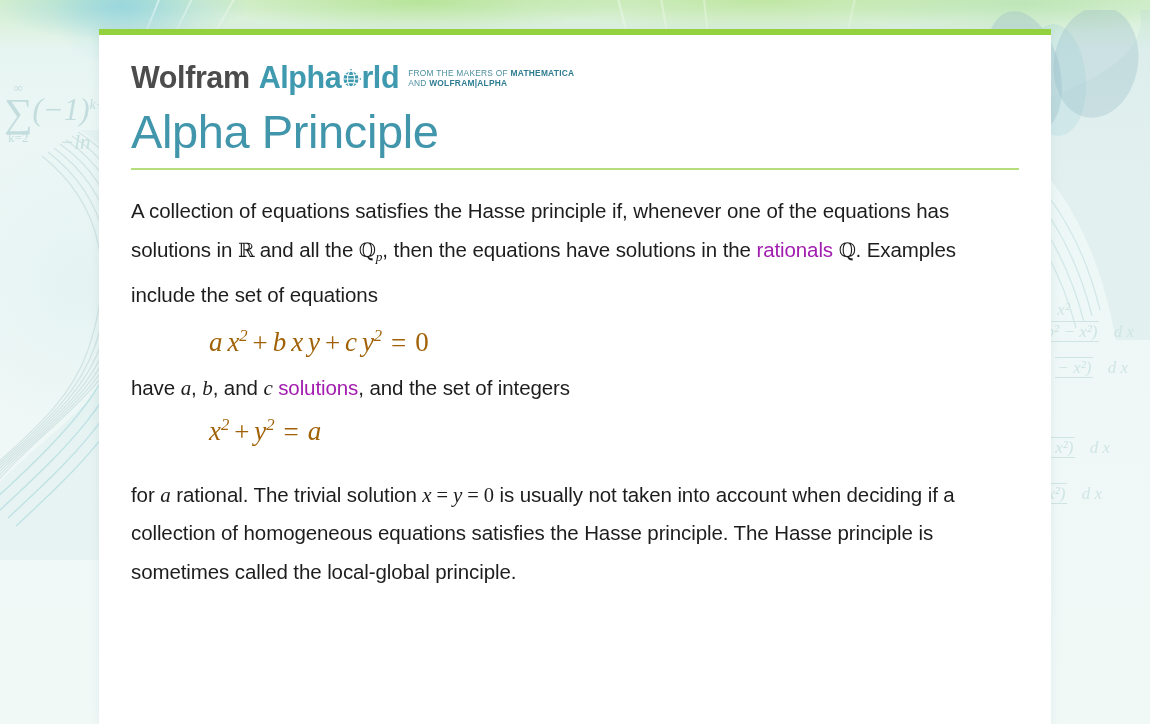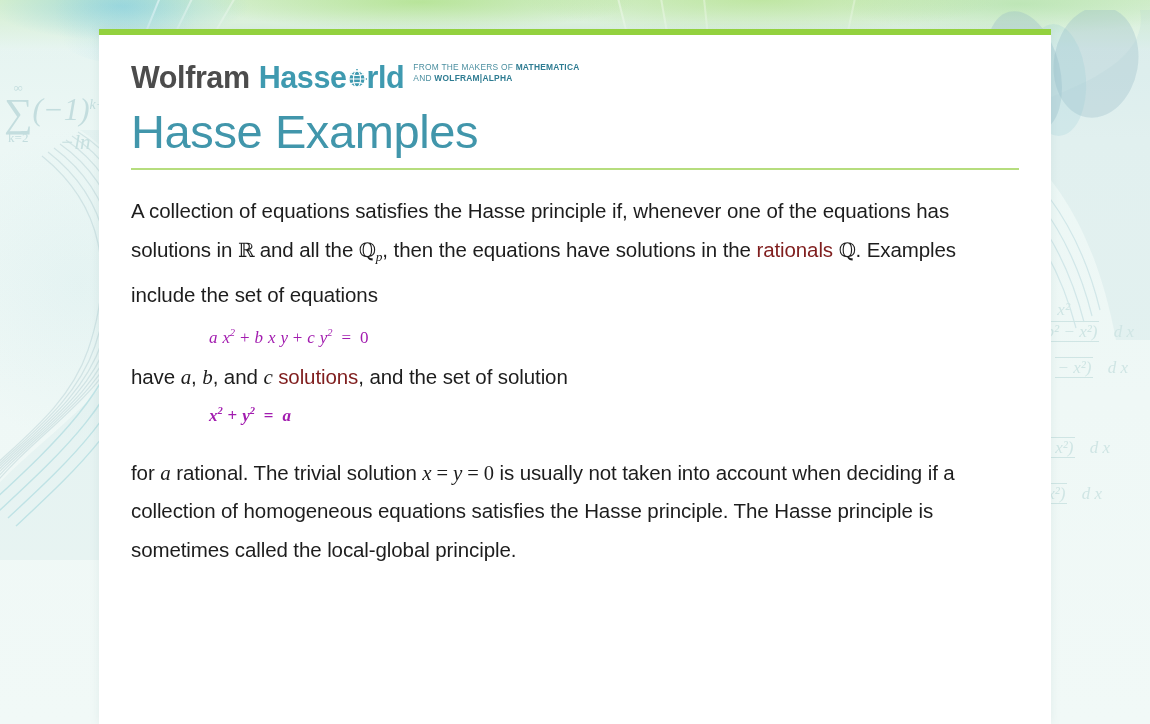--- a/index.html
+++ b/index.html
@@ -108,20 +108,21 @@
     background: #93d13e;
     width: 100%;
   }
   #panel-inner {
     padding: 0 32px;
   }
 
   
   #site-logo {
     display: flex;
+    align-items: flex-end;
     padding-top: 27px;
     gap: 9px;
   }
   #logo-wordmark {
     font-size: 30.5px;
     letter-spacing: -0.4px;
     line-height: 1;
     display: flex;
     align-items: baseline;
   }
@@ -174,21 +175,21 @@
     font-size: 20.5px;
     line-height: 38.5px;
     color: #1d1d1d;
     font-family: "Liberation Sans", sans-serif;
     letter-spacing: -0.1px;
   }
   #article-body p {
     margin: 0 0 0 0;
   }
   .mwlink {
-    color: #7f1d1d;
+    color: #a21caf;
     text-decoration: none;
     cursor: pointer;
   }
 
   
   .m {
     font-family: "Liberation Serif", serif;
     font-style: italic;
     font-size: 21px;
   }
@@ -201,23 +202,23 @@
   .m sub {
     font-size: 0.64em;
     font-style: italic;
     vertical-align: -0.28em;
   }
   .mn { font-style: normal; font-family: "Liberation Serif", serif; }
 
   
   .eq-block {
     font-family: "Liberation Serif", serif;
-    font-size: 17px;
-    font-style: italic;
-    color: #a21caf;
+    font-size: 27px;
+    font-style: italic;
+    color: #a16207;
     padding: 14px 0 12px 78px;
     line-height: 1.0;
   }
   .eq-block sup {
     font-size: 0.62em;
     vertical-align: 0.62em;
     font-style: italic;
   }
   .eq-block .op {
     font-style: normal;
@@ -313,21 +314,21 @@
 
 <div id="content-panel">
   <div id="panel-top-bar"></div>
 
   <div id="panel-inner">
 
     <div id="site-logo">
       <div id="logo-wordmark">
         <span id="logo-wolfram">Wolfram</span>
         <span id="logo-mathworld">
-          <span>Hasse</span>
+          <span>Alpha</span>
             <span id="globe-icon">
             <svg viewBox="0 0 20 20" width="20" height="20" aria-hidden="true">
               <circle cx="10" cy="10" r="8.1" fill="#3f9ab0"></circle>
               <g stroke="#ffffff" stroke-width="1.05" fill="none">
                 <ellipse cx="10" cy="10" rx="8.1" ry="8.1"></ellipse>
                 <ellipse cx="10" cy="10" rx="3.5" ry="8.1"></ellipse>
                 <line x1="1.9" y1="10" x2="18.1" y2="10"></line>
                 <path d="M3.4 5.2 C6.6 6.8 13.4 6.8 16.6 5.2"></path>
                 <path d="M3.4 14.8 C6.6 13.2 13.4 13.2 16.6 14.8"></path>
               </g>
@@ -339,32 +340,32 @@
           </span>
             <span>rld</span>
         </span>
       </div>
       <div id="logo-tagline">
         <div><span>From the makers of </span><span class="bold">Mathematica</span></div>
         <div><span>and </span><span class="bold">Wolfram|Alpha</span></div>
       </div>
     </div>
 
-    <h1 id="page-title">Hasse Examples</h1>
+    <h1 id="page-title">Alpha Principle</h1>
     <hr id="title-rule">
 
     <div id="article-body">
 
       <p><span>A collection of equations satisfies the Hasse principle if, whenever one of the equations has solutions in </span><span class="mb">ℝ</span><span> and all the </span><span class="m"><span class="mb">ℚ</span><sub>p</sub></span><span>, then the equations have solutions in the </span><a class="mwlink">rationals</a><span> </span><span class="mb">ℚ</span><span>. Examples include the set of equations</span></p>
 
       <div class="eq-block"><span>a</span><span class="sp"></span><span>x</span><sup>2</sup><span class="op">+</span><span>b</span><span class="sp"></span><span>x</span><span class="sp"></span><span>y</span><span class="op">+</span><span>c</span><span class="sp"></span><span>y</span><sup>2</sup><span class="op" style="padding:0 9px;">=</span><span class="num">0</span></div>
 
-      <p><span>have </span><span class="m">a</span><span>, </span><span class="m">b</span><span>, and </span><span class="m">c</span><span> </span><a class="mwlink">solutions</a><span>, and the set of solution</span></p>
-
-      <div class="eq-block" style="padding:10px 0 12px 78px;font-weight:bold;"><span>x</span><sup>2</sup><span class="op">+</span><span>y</span><sup>2</sup><span class="op" style="padding:0 9px;">=</span><span>a</span></div>
+      <p><span>have </span><span class="m">a</span><span>, </span><span class="m">b</span><span>, and </span><span class="m">c</span><span> </span><a class="mwlink">solutions</a><span>, and the set of integers</span></p>
+
+      <div class="eq-block" style="padding:10px 0 12px 78px;"><span>x</span><sup>2</sup><span class="op">+</span><span>y</span><sup>2</sup><span class="op" style="padding:0 9px;">=</span><span>a</span></div>
 
       <div class="para-gap-3"></div>
 
       <p><span>for </span><span class="m">a</span><span> rational. The trivial solution </span><span class="m">x</span><span class="mn" style="padding:0 5px;">=</span><span class="m">y</span><span class="mn" style="padding:0 5px;">=</span><span class="mn">0</span><span> is usually not taken into account when deciding if a collection of homogeneous equations satisfies the Hasse principle. The Hasse principle is sometimes called the local-global principle.</span></p>
 
     </div>
   </div>
 </div>
 
 </body></html>

